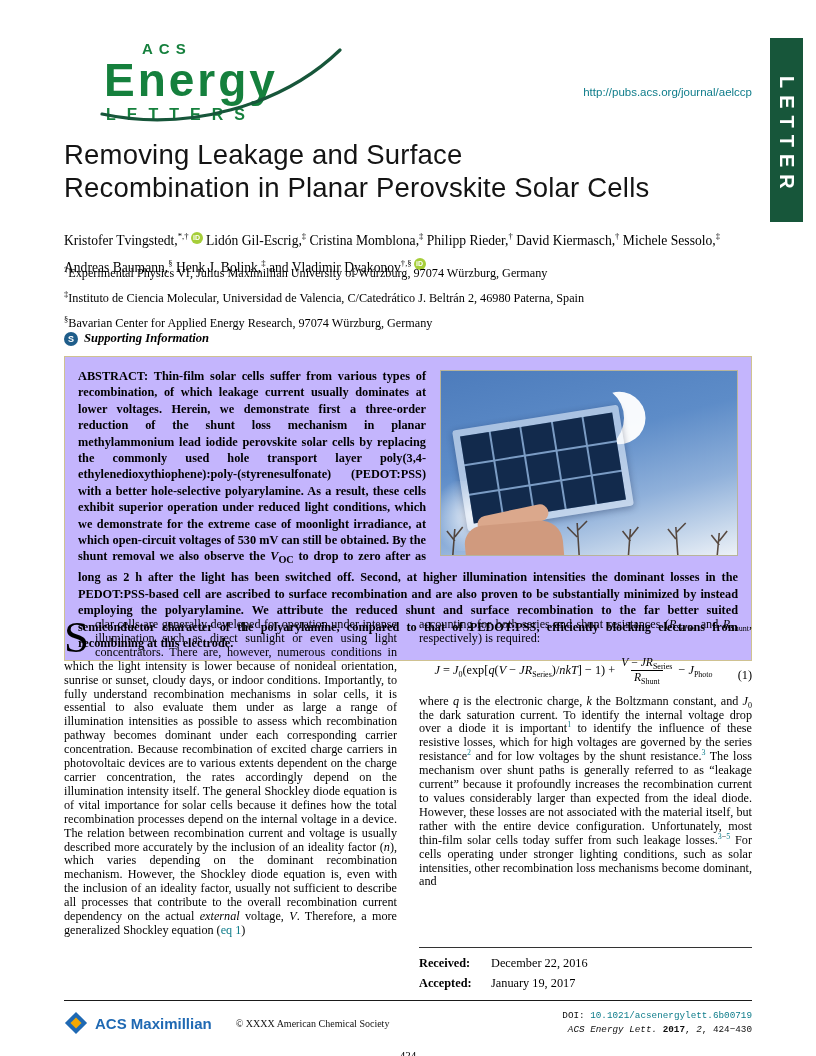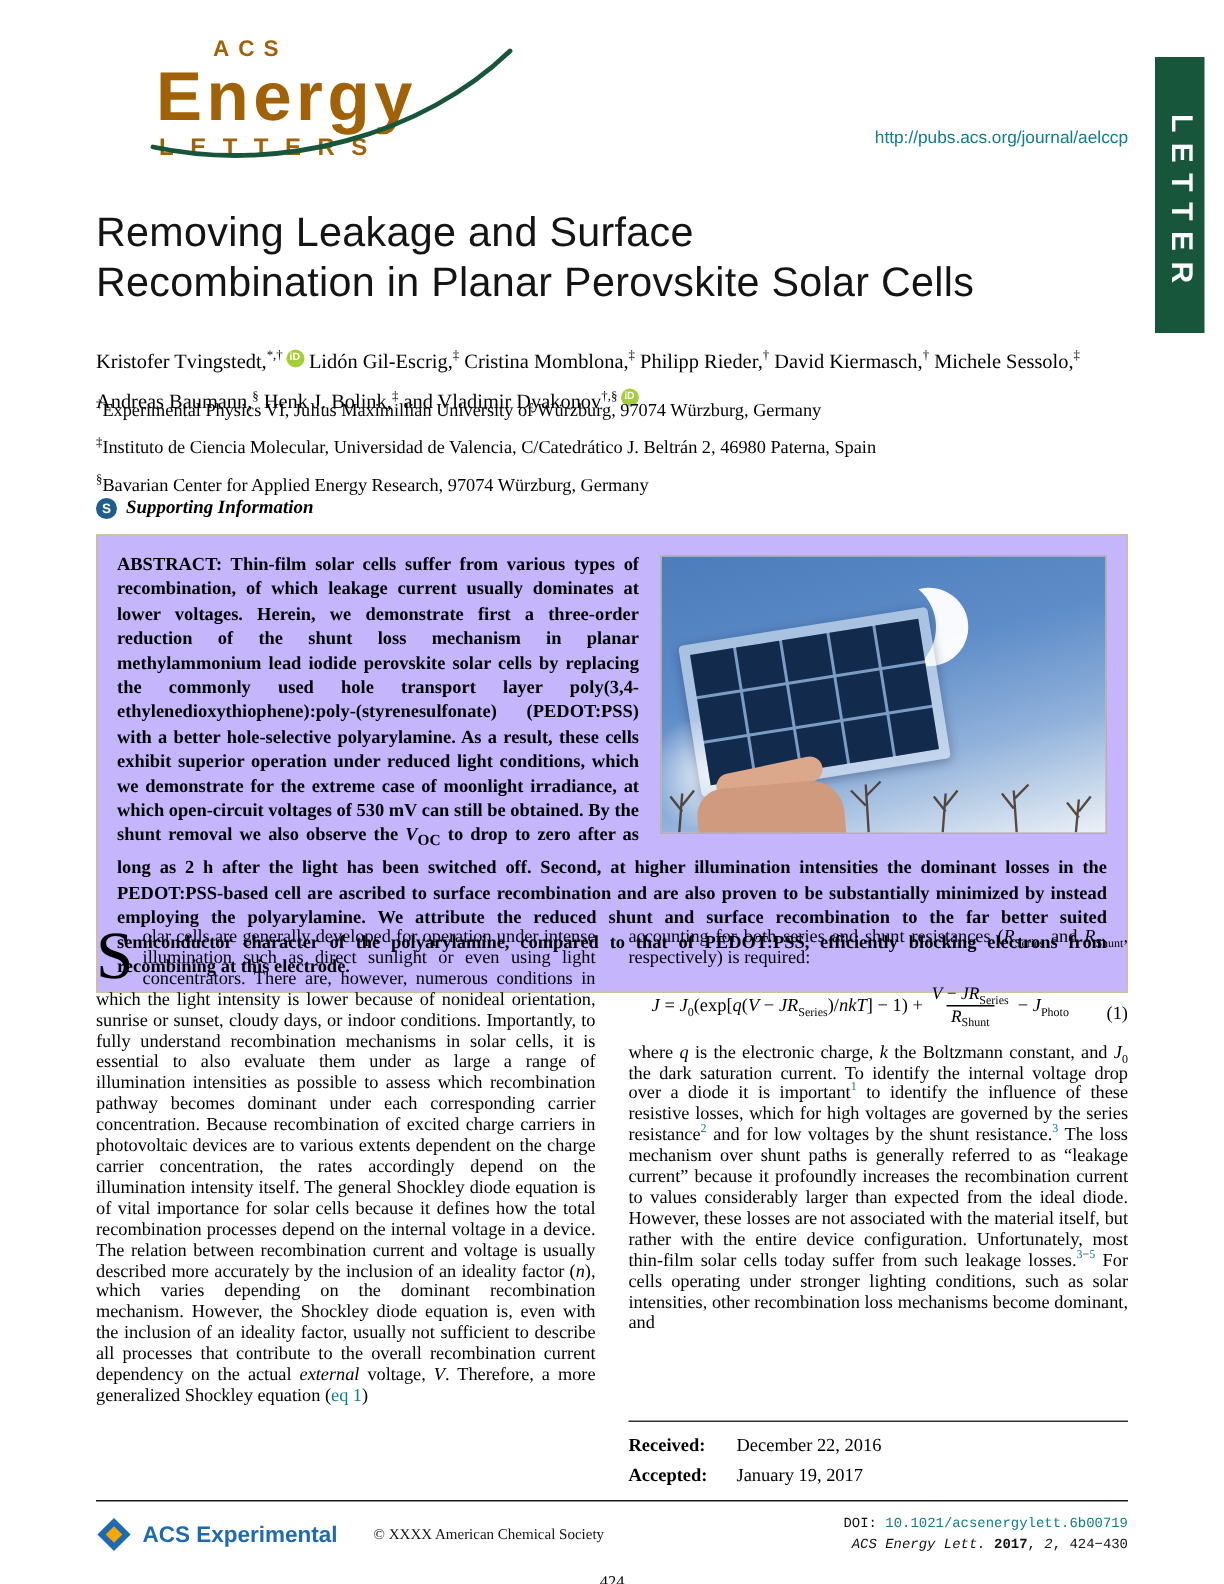--- a/index.html
+++ b/index.html
@@ -1,20 +1,20 @@
 <!DOCTYPE html>
 <html><head>
 <meta charset="utf-8">
 <style>
   html,body { margin:0; padding:0; background:#fff; }
   .page { position:relative; width:816px; height:1056px; background:#ffffff; overflow:hidden;
           font-family:"Liberation Serif", serif; color:#000; }
 
   
-  .logo { position:absolute; top:24px; left:104px; width:250px; color:#a16207; font-family:"Liberation Sans", sans-serif; }
+  .logo { position:absolute; top:40px; left:104px; width:250px; color:#15803d; font-family:"Liberation Sans", sans-serif; }
   .logo-acs { font-weight:bold; font-size:15px; letter-spacing:6px; margin-left:38px; }
   .logo-energy { font-weight:bold; font-size:46px; letter-spacing:3px; line-height:46px; }
   .logo-letters { font-weight:bold; font-size:16px; letter-spacing:11px; margin-top:3px; margin-left:2px; }
   .logo-swoosh { position:absolute; top:-6px; left:-12px; pointer-events:none; }
   .journal-url { position:absolute; top:86px; right:64px; font-family:"Liberation Sans", sans-serif;
                  font-size:11.5px; color:#0e7c8a; text-decoration:none; }
 
   
   .letter-banner { position:absolute; top:38px; right:13px; width:33px; height:184px; background:#17563a;
                    color:#fff; writing-mode:vertical-rl; text-align:center;
@@ -194,21 +194,21 @@
       </div>
     </div>
   </div>
 
   <div class="footer">
     <div class="pub-brand">
       <svg width="24" height="24" viewBox="0 0 26 26">
         <polygon points="13,1 25,13 13,25 1,13" fill="#1f69b3"></polygon>
         <polygon points="13,7 19,13 13,19 7,13" fill="#f5a800"></polygon>
       </svg>
-      <span>ACS Experimental</span>
+      <span>ACS Maximillian</span>
     </div>
     <span class="copyright">© XXXX American Chemical Society</span>
     <span class="page-number">424</span>
     <div class="cite">
       <div><span>DOI: </span><span class="doi">10.1021/acsenergylett.6b00719</span></div>
       <div><i>ACS Energy Lett.</i> <b>2017</b>, <i>2</i>, 424−430</div>
     </div>
   </div>
 
 </div>

